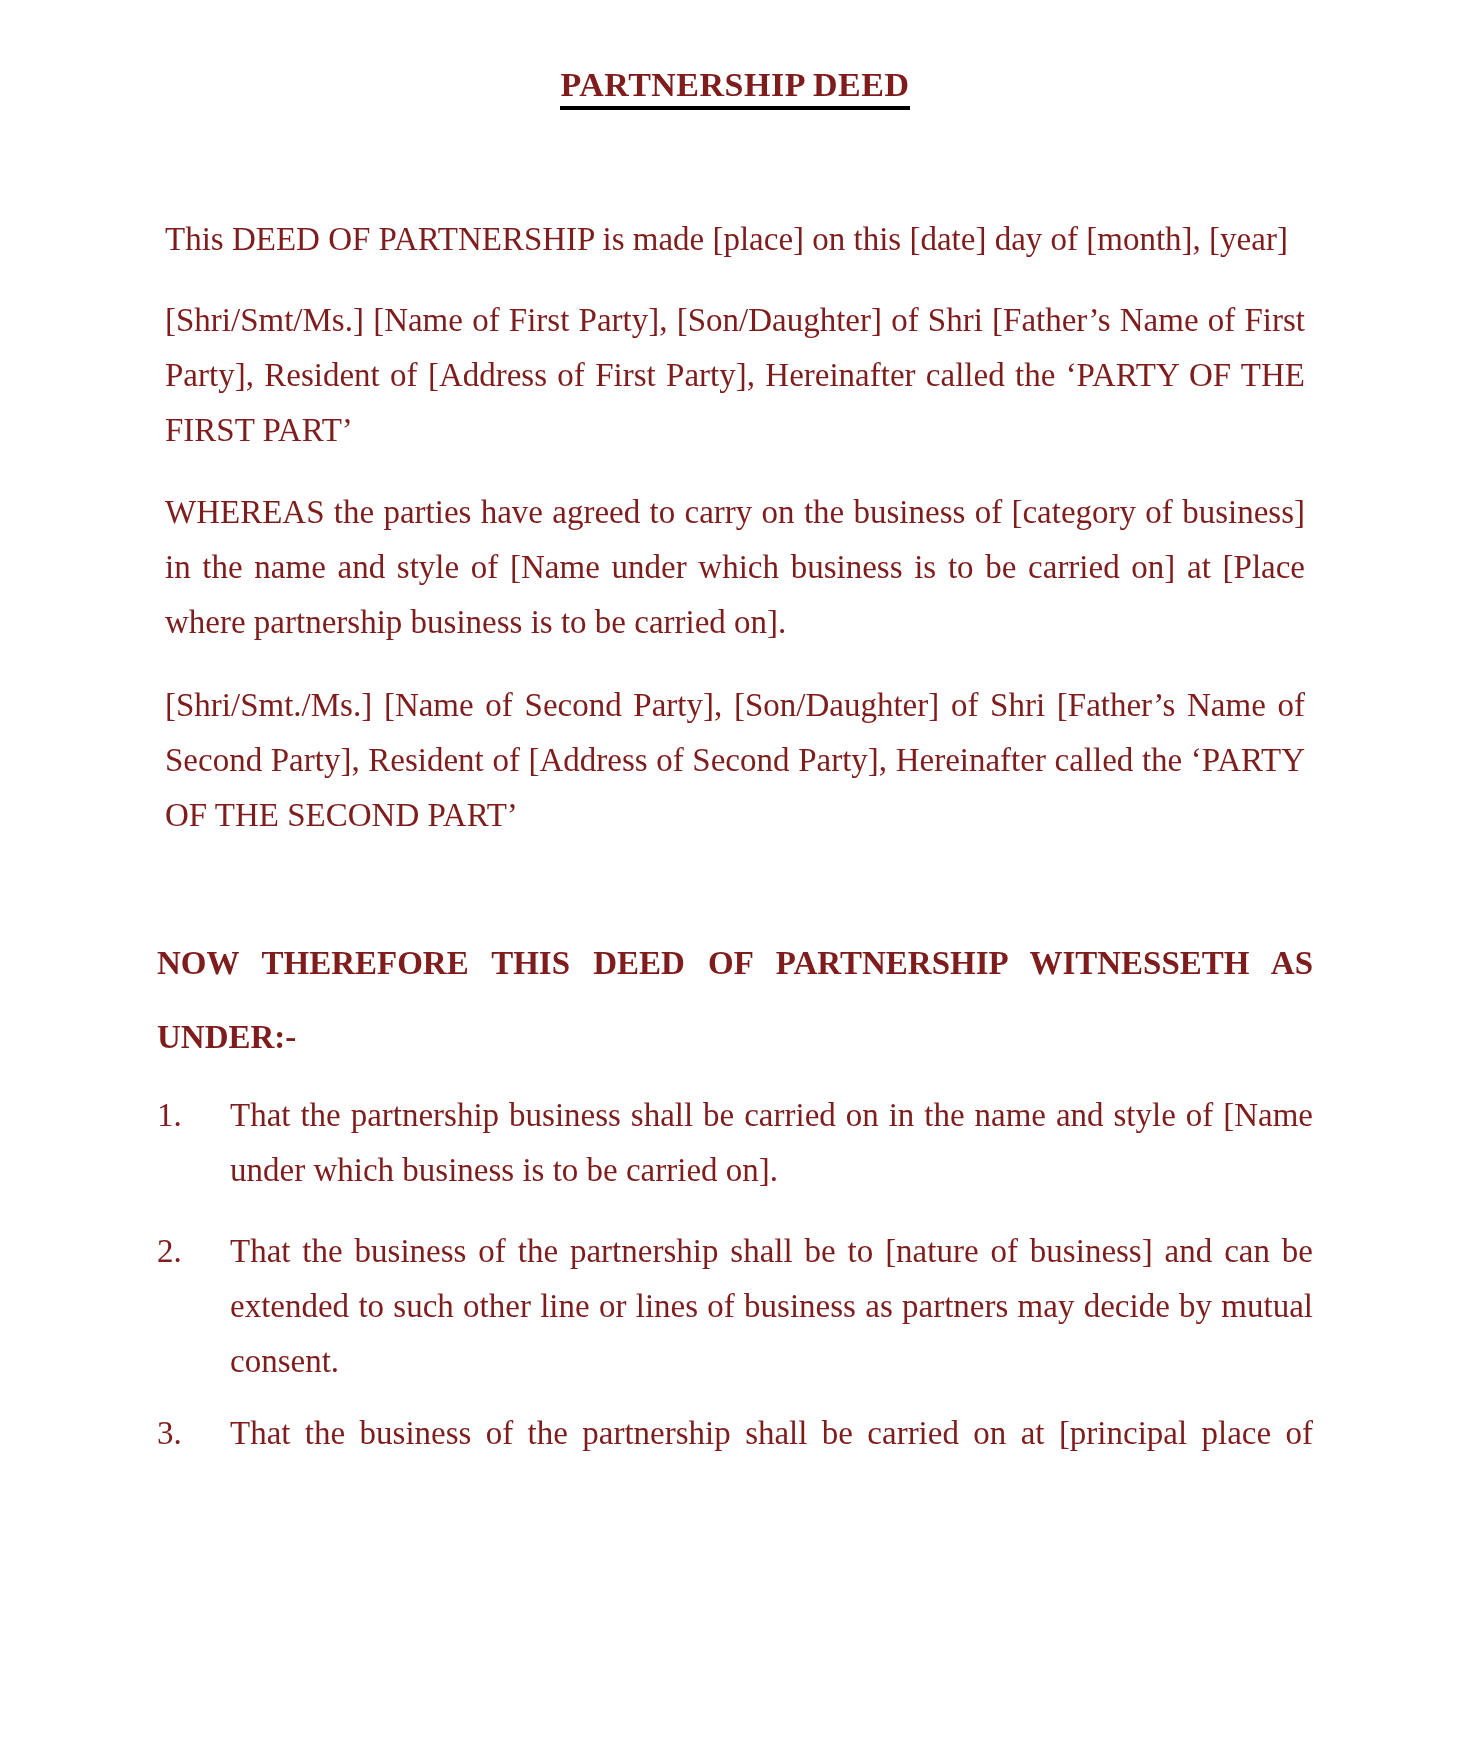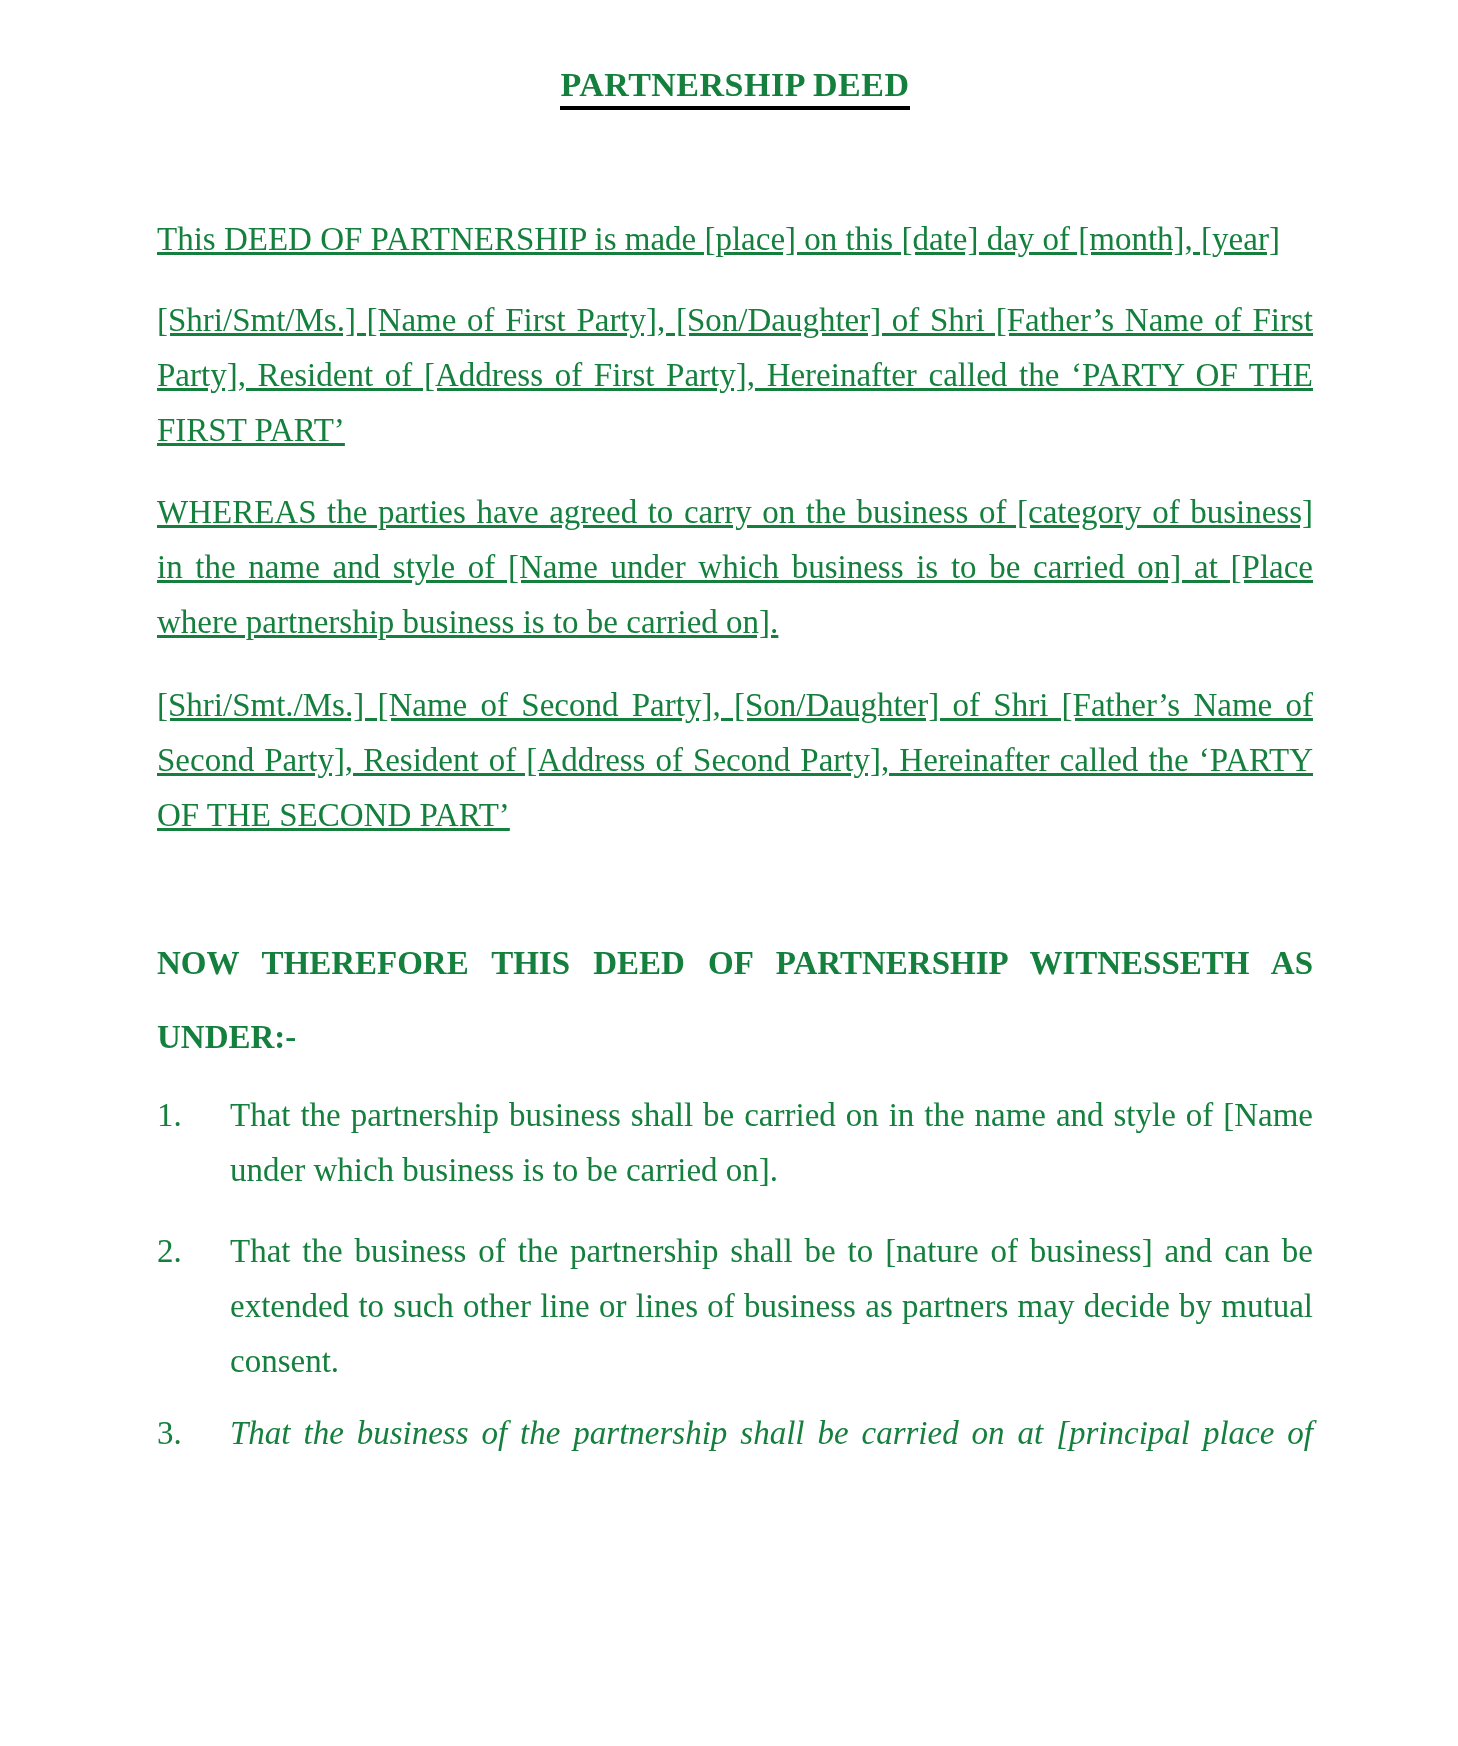--- a/index.html
+++ b/index.html
@@ -11,41 +11,40 @@
     width: 1458px;
     height: 1746px;
     overflow: hidden;
   }
   .page {
     box-sizing: border-box;
     width: 1458px;
     height: 1746px;
     padding: 60px 145px 0 157px;
     background: #ffffff;
-    color: #15803d;
+    color: #7f1d1d;
     font-family: "Liberation Serif", "DejaVu Serif", serif;
     font-size: 33px;
     line-height: 55px;
   }
   .doc-title {
     margin: 0 0 102px 0;
     text-align: center;
     font-size: 34px;
     line-height: 50px;
     font-weight: bold;
     letter-spacing: 0.5px;
   }
   .doc-title .underline {
     border-bottom: 4px solid #000000;
     padding-bottom: 3px;
   }
   .para {
-    margin: 0;
+    margin: 8px;
     text-align: justify;
-    text-decoration: underline;
   }
   .center-head {
     margin: 0;
     text-align: center;
     font-size: 33px;
     line-height: 55px;
     font-weight: bold;
   }
   .witnesseth {
     margin: 83px 0 14px 0;
@@ -66,21 +65,20 @@
   .clause-num {
     flex: 0 0 73px;
     width: 73px;
   }
   .clause-text {
     flex: 1 1 auto;
     text-align: justify;
   }
   .stretch-last .clause-text {
     text-align-last: justify;
-    font-style: italic;
   }
   .mb17 { margin-bottom: 17px; }
   .mb20 { margin-bottom: 20px; }
   .mb25 { margin-bottom: 25px; }
   .mb26 { margin-bottom: 26px; }
   .mb27 { margin-bottom: 27px; }
   .mb28 { margin-bottom: 28px; }
 </style>
 </head>
 <body>

